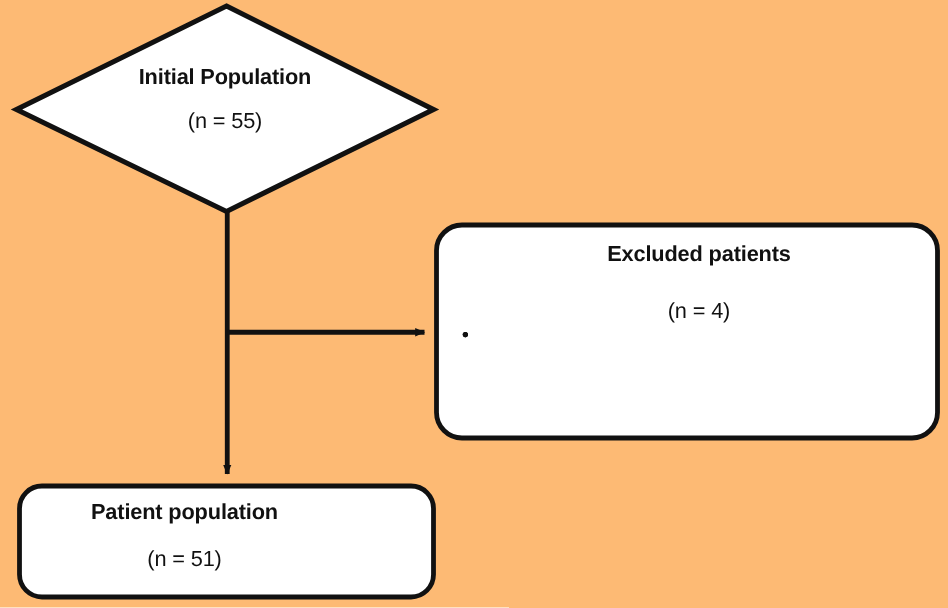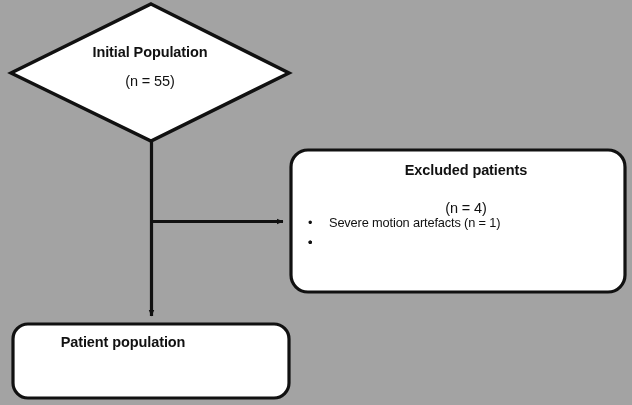--- a/index.html
+++ b/index.html
@@ -8,21 +8,21 @@
     padding: 0;
     background: #ffffff;
   }
   body {
     font-family: "Liberation Sans", sans-serif;
   }
   #flow-root {
     position: relative;
     width: 632px;
     height: 405px;
-    background: #a3a3a3;
+    background: #fdba74;
     overflow: hidden;
   }
   .svg-layer {
     position: absolute;
     top: 0;
     left: 0;
     width: 632px;
     height: 405px;
   }
   .text-layer {
@@ -134,28 +134,28 @@
     </div>
 
     <div class="node-text" id="excluded-header-text">
       <div class="title-line">Excluded patients</div>
       <div class="count-line">(n = 4)</div>
     </div>
 
     <ul id="excluded-list">
       <li>
         <span class="bullet-dot">•</span>
-        <span>Severe motion artefacts (n = 1)</span>
       </li>
       <li>
         <span class="bullet-dot">•</span>
       </li>
       <li>
         <span class="bullet-dot">•</span>
       </li>
     </ul>
 
     <div class="node-text" id="patient-population-text">
       <div class="title-line">Patient population</div>
+      <div class="count-line">(n = 51)</div>
     </div>
 
   </div>
 </div>
 
 </body></html>

